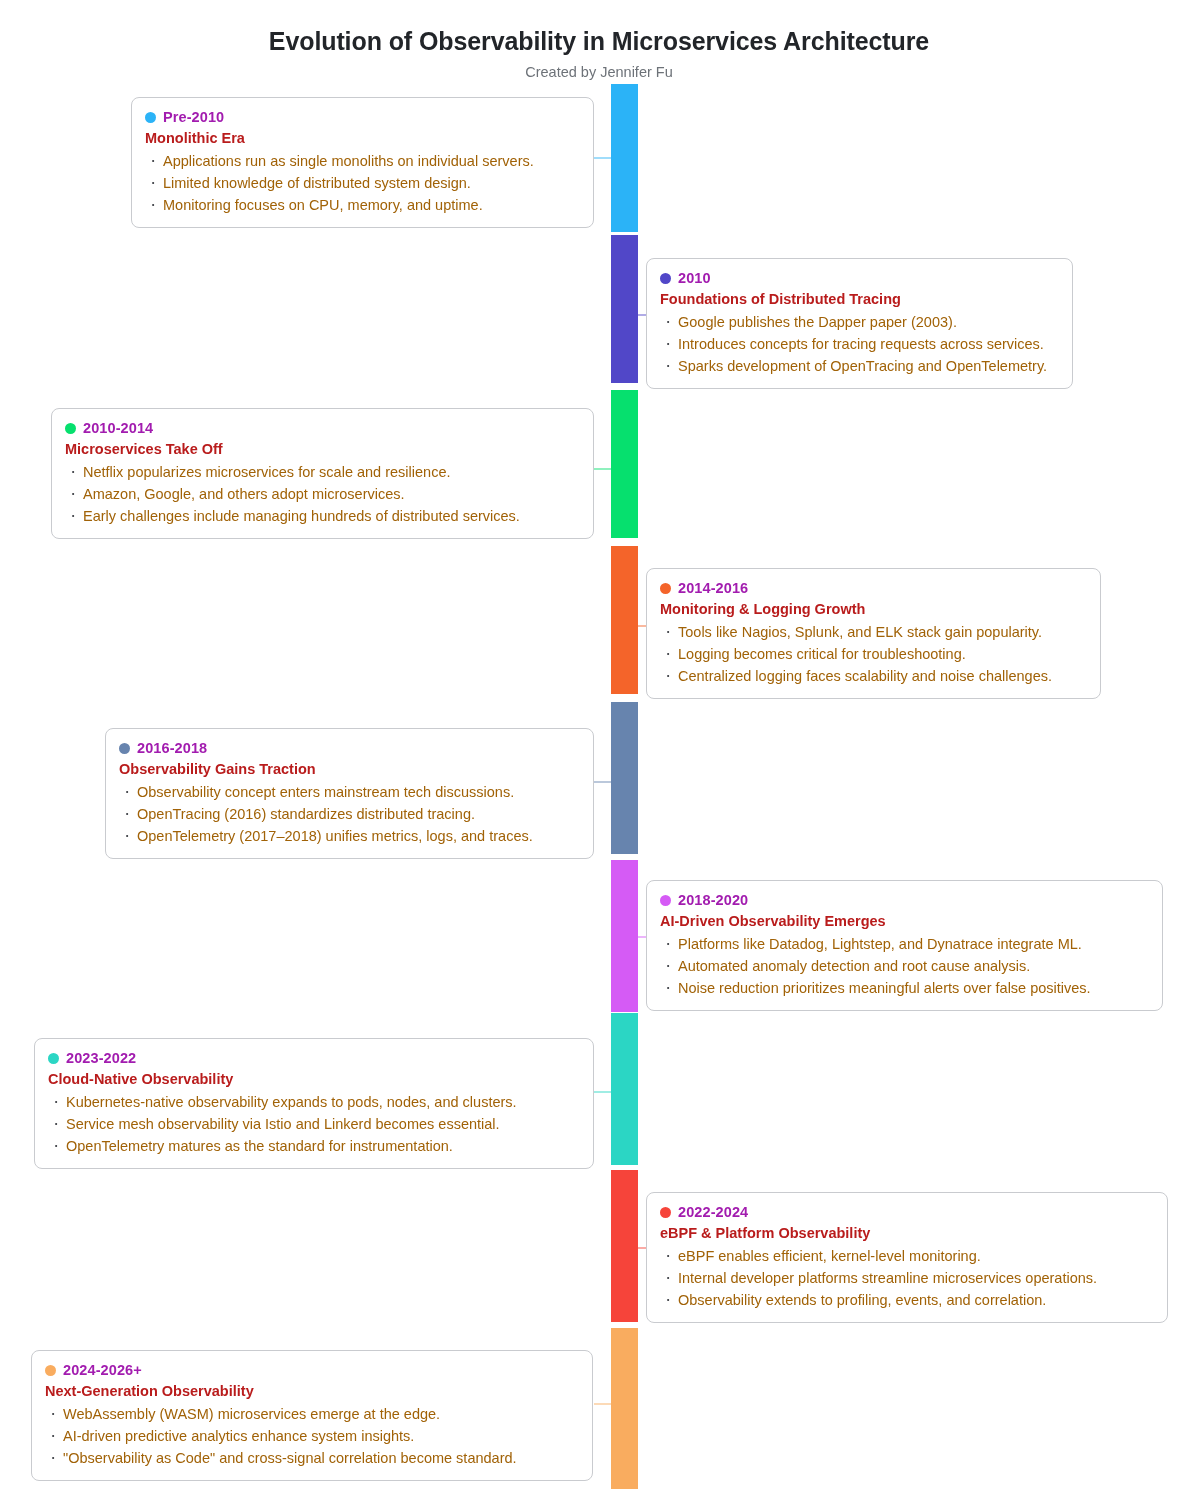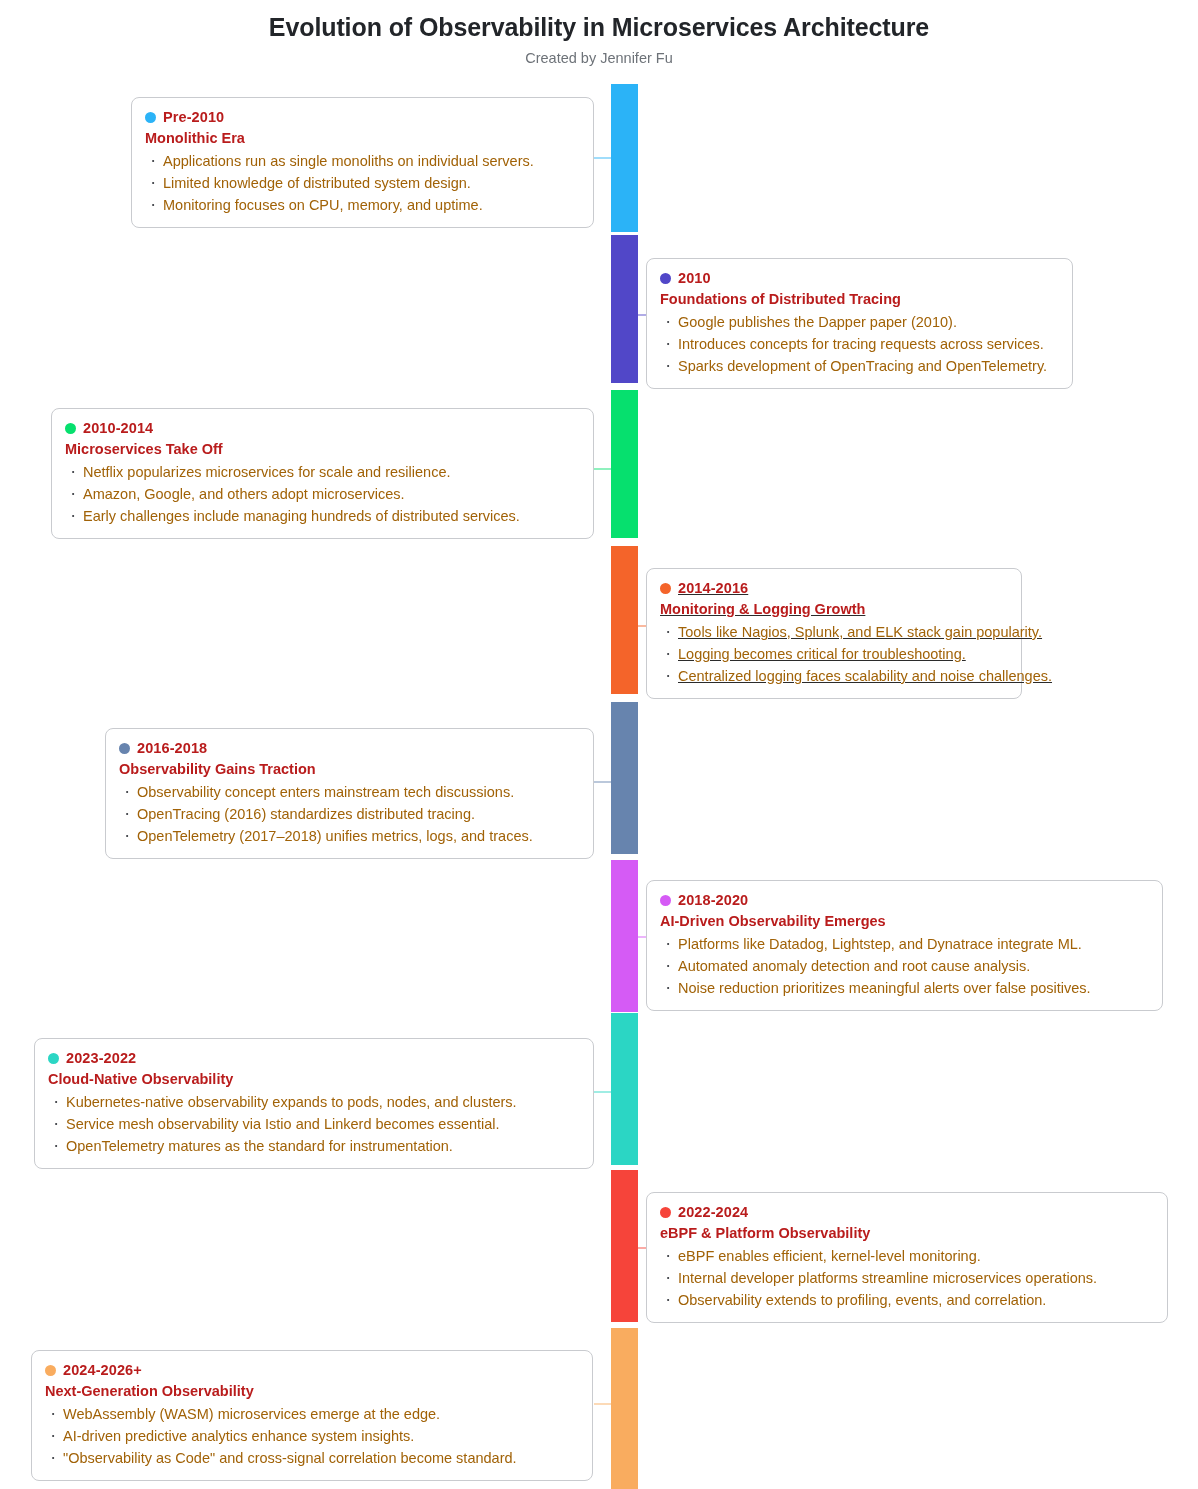--- a/index.html
+++ b/index.html
@@ -13,21 +13,21 @@
     height: 1489px;
     font-family: "Liberation Sans", sans-serif;
     color: #2b2b2b;
     position: relative;
     overflow: hidden;
   }
 
   
   .header {
     position: absolute;
-    top: 0; left: 0;
+    top: 14px; left: 0;
     width: 1198px;
     text-align: center;
     padding-top: 10px;
   }
   .page-title {
     font-size: 25px;
     font-weight: bold;
     color: #222529;
     letter-spacing: -0.1px;
     margin: 0;
@@ -70,21 +70,21 @@
   }
   .dot {
     width: 11px;
     height: 11px;
     border-radius: 50%;
     flex: 0 0 11px;
   }
   .card-period {
     font-size: 14.5px;
     font-weight: bold;
-    color: #b91c1c;
+    color: #a21caf;
     letter-spacing: 0.1px;
   }
   .card-title {
     font-size: 14.5px;
     font-weight: bold;
     color: #b91c1c;
     line-height: 21px;
     margin-top: 1px;
   }
   .bullets {
@@ -161,38 +161,38 @@
         <li>Monitoring focuses on CPU, memory, and uptime.</li>
       </ul>
     </div>
     <div class="card" style="left: 646px; top: 258px; width: 427px;">
       <div class="card-head">
         <span class="dot" style="background: rgb(81, 71, 200);"></span>
         <span class="card-period">2010</span>
       </div>
       <div class="card-title">Foundations of Distributed Tracing</div>
       <ul class="bullets">
-        <li>Google publishes the Dapper paper (2010).</li>
+        <li>Google publishes the Dapper paper (2003).</li>
         <li>Introduces concepts for tracing requests across services.</li>
         <li>Sparks development of OpenTracing and OpenTelemetry.</li>
       </ul>
     </div>
     <div class="card" style="left: 51px; top: 408px; width: 543px;">
       <div class="card-head">
         <span class="dot" style="background: rgb(6, 224, 110);"></span>
         <span class="card-period">2010-2014</span>
       </div>
       <div class="card-title">Microservices Take Off</div>
       <ul class="bullets">
         <li>Netflix popularizes microservices for scale and resilience.</li>
         <li>Amazon, Google, and others adopt microservices.</li>
         <li>Early challenges include managing hundreds of distributed services.</li>
       </ul>
     </div>
-    <div class="card" style="left: 646px; top: 568px; width: 376px; text-decoration: underline;">
+    <div class="card" style="left: 646px; top: 568px; width: 455px;">
       <div class="card-head">
         <span class="dot" style="background: rgb(244, 100, 42);"></span>
         <span class="card-period">2014-2016</span>
       </div>
       <div class="card-title">Monitoring &amp; Logging Growth</div>
       <ul class="bullets">
         <li>Tools like Nagios, Splunk, and ELK stack gain popularity.</li>
         <li>Logging becomes critical for troubleshooting.</li>
         <li>Centralized logging faces scalability and noise challenges.</li>
       </ul>

